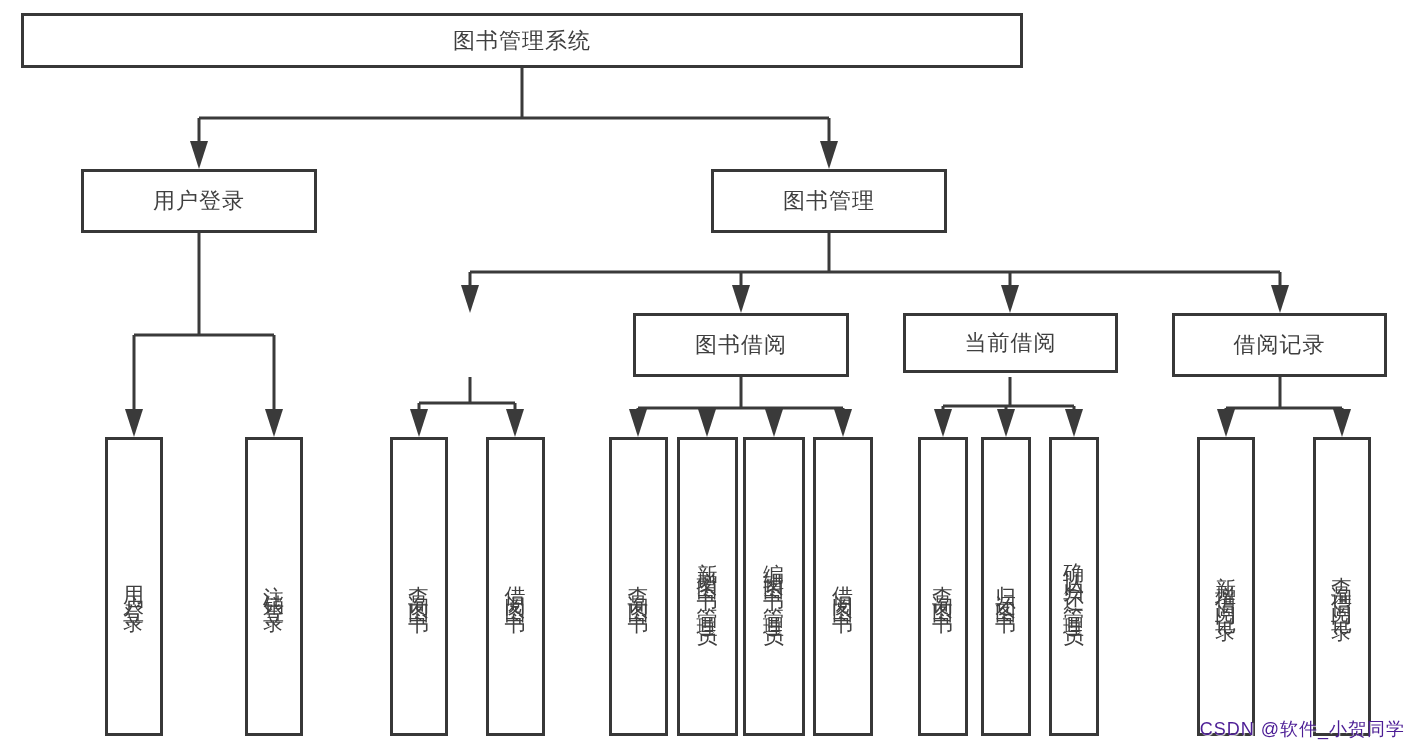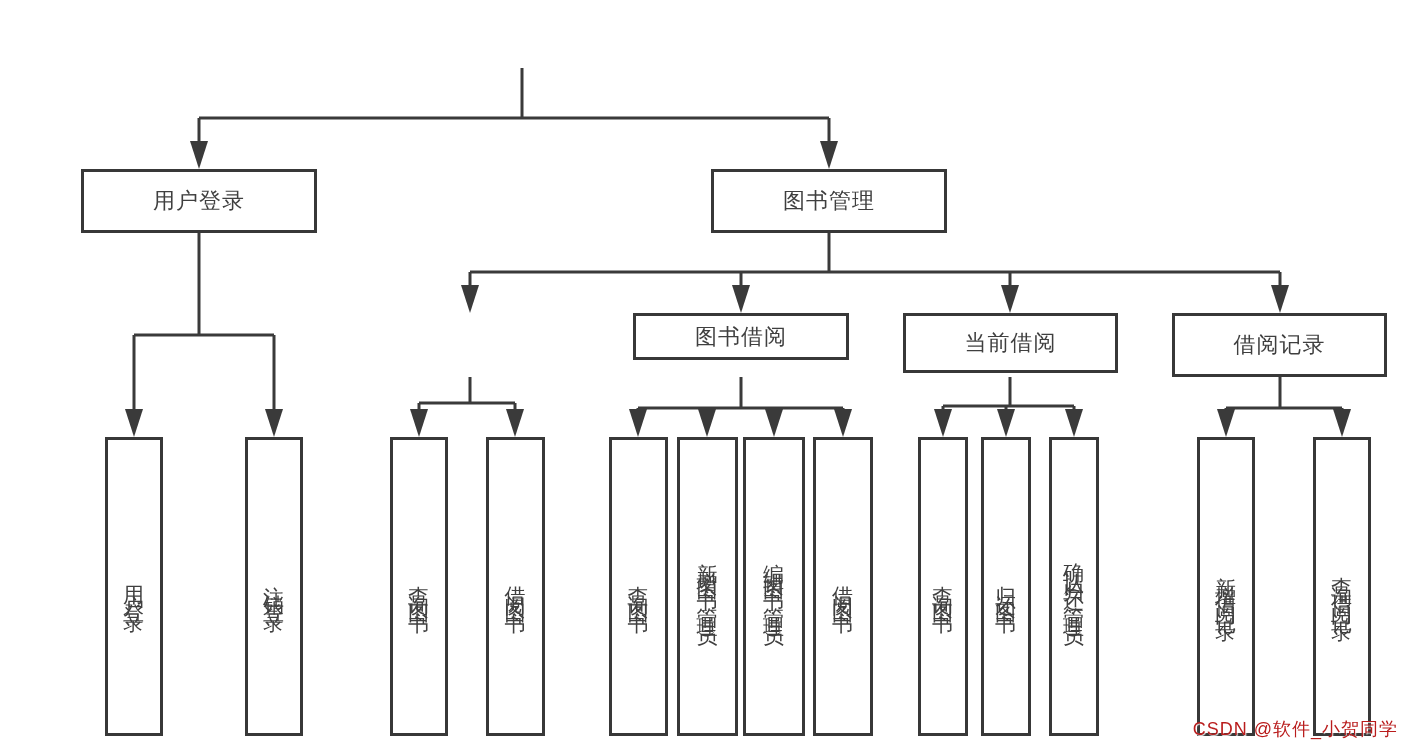--- a/index.html
+++ b/index.html
@@ -15,22 +15,22 @@
   }
   .hbox{font-size:22px;letter-spacing:1px;}
   .vbox{
     font-size:21px;
     writing-mode:vertical-lr;
     text-orientation:mixed;
     letter-spacing:9px;
     line-height:1;
   }
   .watermark{
-    position:absolute;right:7px;bottom:6px;z-index:3;
-    font-size:18px;color:#b91c1c;letter-spacing:1px;
+    position:absolute;right:0;bottom:6px;z-index:3;
+    font-size:18px;color:#4c1d95;letter-spacing:1px;
     text-shadow:1px 1px 1px rgba(255,255,255,0.9);
   }
 </style>
 </head>
 <body>
 
 <div class="canvas">
 
   <svg class="connectors" width="1405" height="747" viewBox="0 0 1405 747">
     <g stroke="#3a3a3a" stroke-width="3" fill="none">
@@ -65,25 +65,26 @@
       <polygon points="765,409 783,409 774,437"></polygon>
       <polygon points="834,409 852,409 843,437"></polygon>
       <polygon points="934,409 952,409 943,437"></polygon>
       <polygon points="997,409 1015,409 1006,437"></polygon>
       <polygon points="1065,409 1083,409 1074,437"></polygon>
       <polygon points="1217,409 1235,409 1226,437"></polygon>
       <polygon points="1333,409 1351,409 1342,437"></polygon>
     </g>
   </svg>
 
+  <div class="box hbox" style="left:21px;top:13px;width:1002px;height:55px;">图书管理系统</div>
 
   <div class="box hbox" style="left:81px;top:169px;width:236px;height:64px;">用户登录</div>
   <div class="box hbox" style="left:711px;top:169px;width:236px;height:64px;">图书管理</div>
 
-  <div class="box hbox" style="left:633px;top:313px;width:216px;height:47px;">图书借阅</div>
+  <div class="box hbox" style="left:633px;top:313px;width:216px;height:64px;">图书借阅</div>
   <div class="box hbox" style="left:903px;top:313px;width:215px;height:60px;">当前借阅</div>
   <div class="box hbox" style="left:1172px;top:313px;width:215px;height:64px;">借阅记录</div>
 
   <div class="box vbox" style="left:105px;top:437px;width:58px;height:299px;">用户登录</div>
   <div class="box vbox" style="left:245px;top:437px;width:58px;height:299px;">注销登录</div>
 
   <div class="box vbox" style="left:390px;top:437px;width:58px;height:299px;">查询图书</div>
   <div class="box vbox" style="left:486px;top:437px;width:59px;height:299px;">借阅图书</div>
 
   <div class="box vbox" style="left:609px;top:437px;width:59px;height:299px;">查询图书</div>

